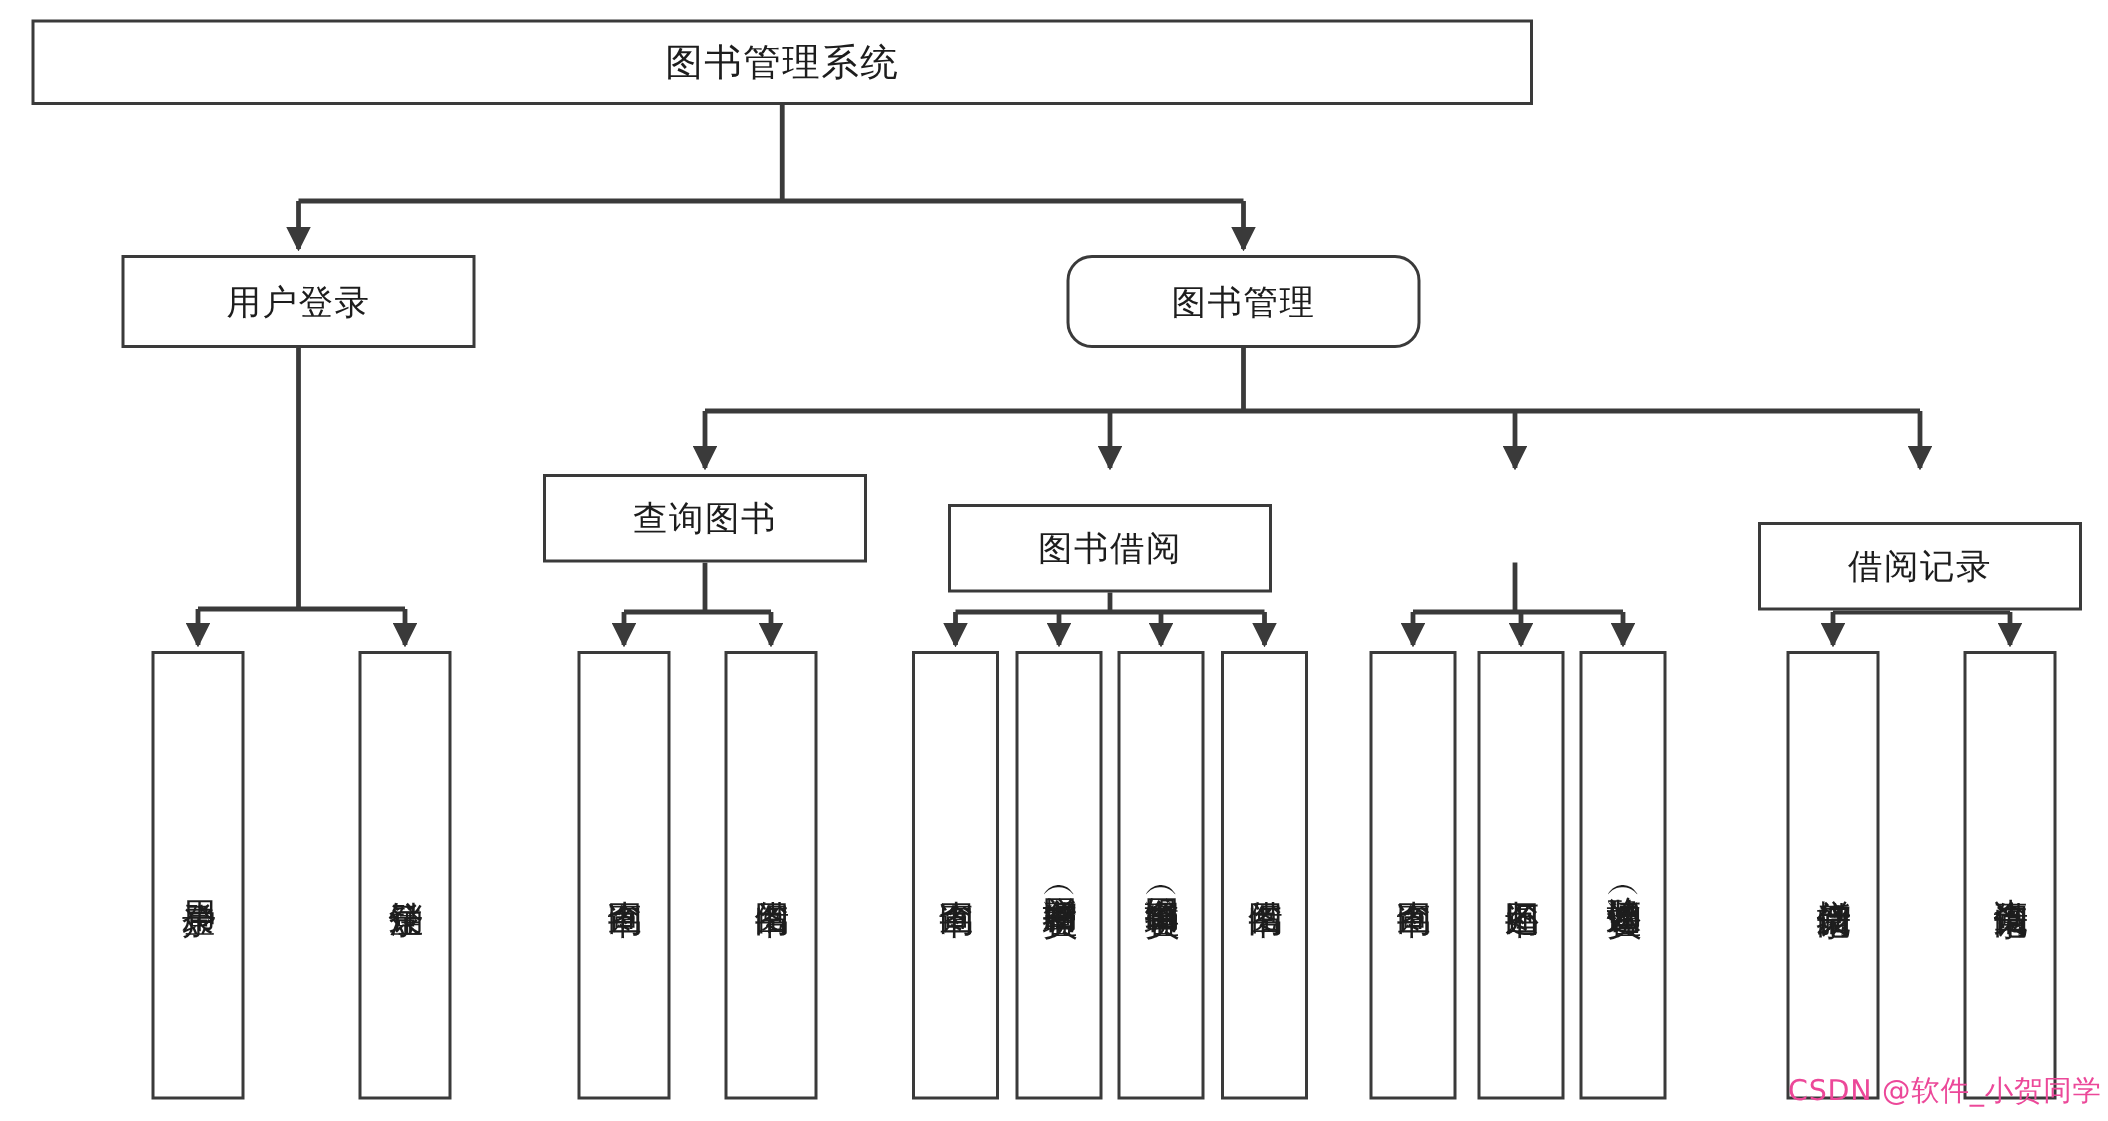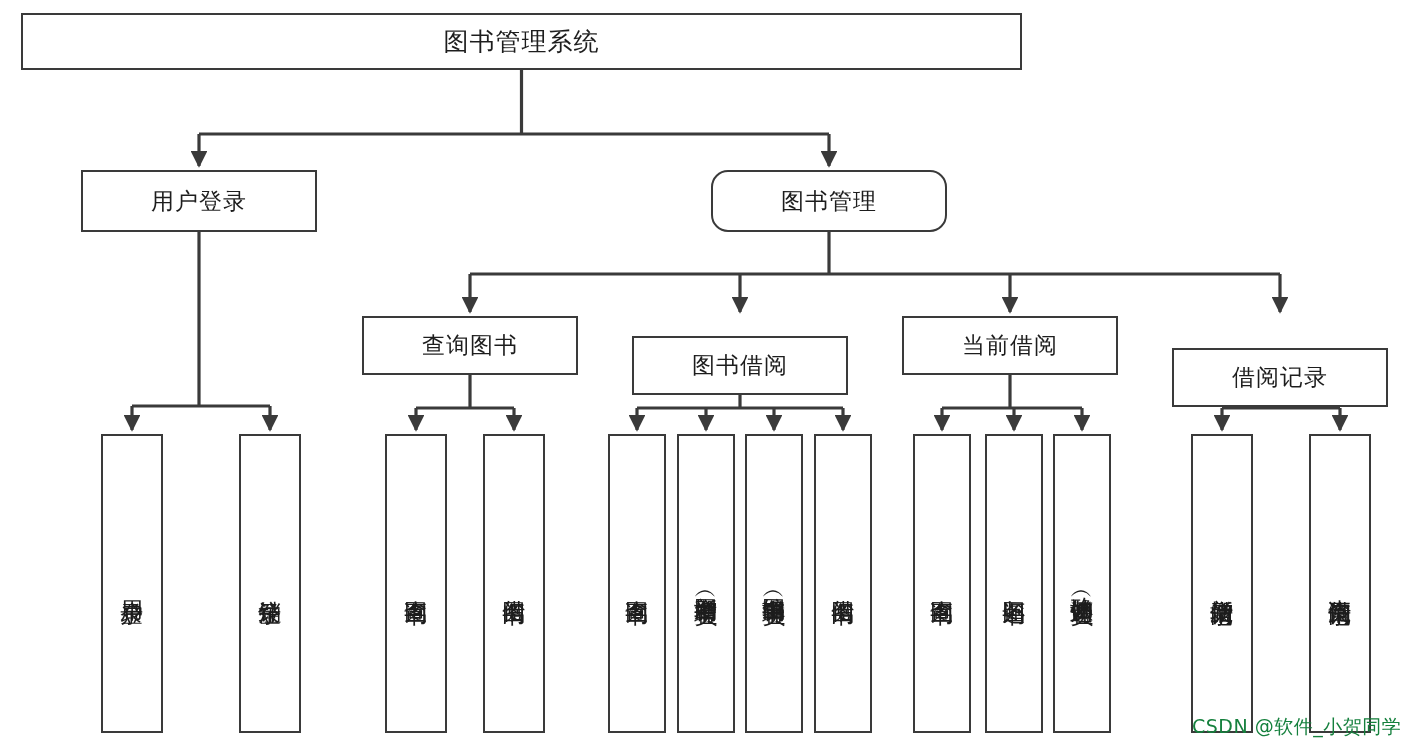--- a/index.html
+++ b/index.html
@@ -59,21 +59,21 @@
     position: absolute;
     left: 0;
     top: 0;
     width: 1405px;
     height: 747px;
     pointer-events: none;
   }
   .watermark {
     position: absolute;
     font-size: 19px;
-    color: #15803d;
+    color: #ec4899;
     white-space: nowrap;
     letter-spacing: 0.5px;
   }
 </style>
 </head>
 <body>
 
 <div id="canvas">
 
   <svg id="edges" viewBox="0 0 1405 747" xmlns="http://www.w3.org/2000/svg">
@@ -136,23 +136,20 @@
   <div class="node level2" id="node-l2-1" style="left: 711px; top: 170px; width: 236px; height: 62px; border-radius: 17px;">
     <span class="hlabel">图书管理</span>
   </div>
 
   <div class="node level3" id="node-l3-0" style="left: 362px; top: 316px; width: 216px; height: 59px;">
     <span class="hlabel">查询图书</span>
   </div>
   <div class="node level3" id="node-l3-1" style="left: 632px; top: 336px; width: 216px; height: 59px;">
     <span class="hlabel">图书借阅</span>
   </div>
-  <div class="node level3" id="node-l3-2" style="left: 902px; top: 316px; width: 216px; height: 59px;">
-    <span class="hlabel">当前借阅</span>
-  </div>
   <div class="node level3" id="node-l3-3" style="left: 1172px; top: 316px; width: 216px; height: 59px; margin-top: 32px;">
     <span class="hlabel">借阅记录</span>
   </div>
 
   <div class="node leaf" id="node-leaf-0" style="left: 101px; top: 434px; width: 62px; height: 299px;">
     <span class="vlabel">用户登录</span>
   </div>
   <div class="node leaf" id="node-leaf-1" style="left: 239px; top: 434px; width: 62px; height: 299px;">
     <span class="vlabel">注销登录</span>
   </div>

